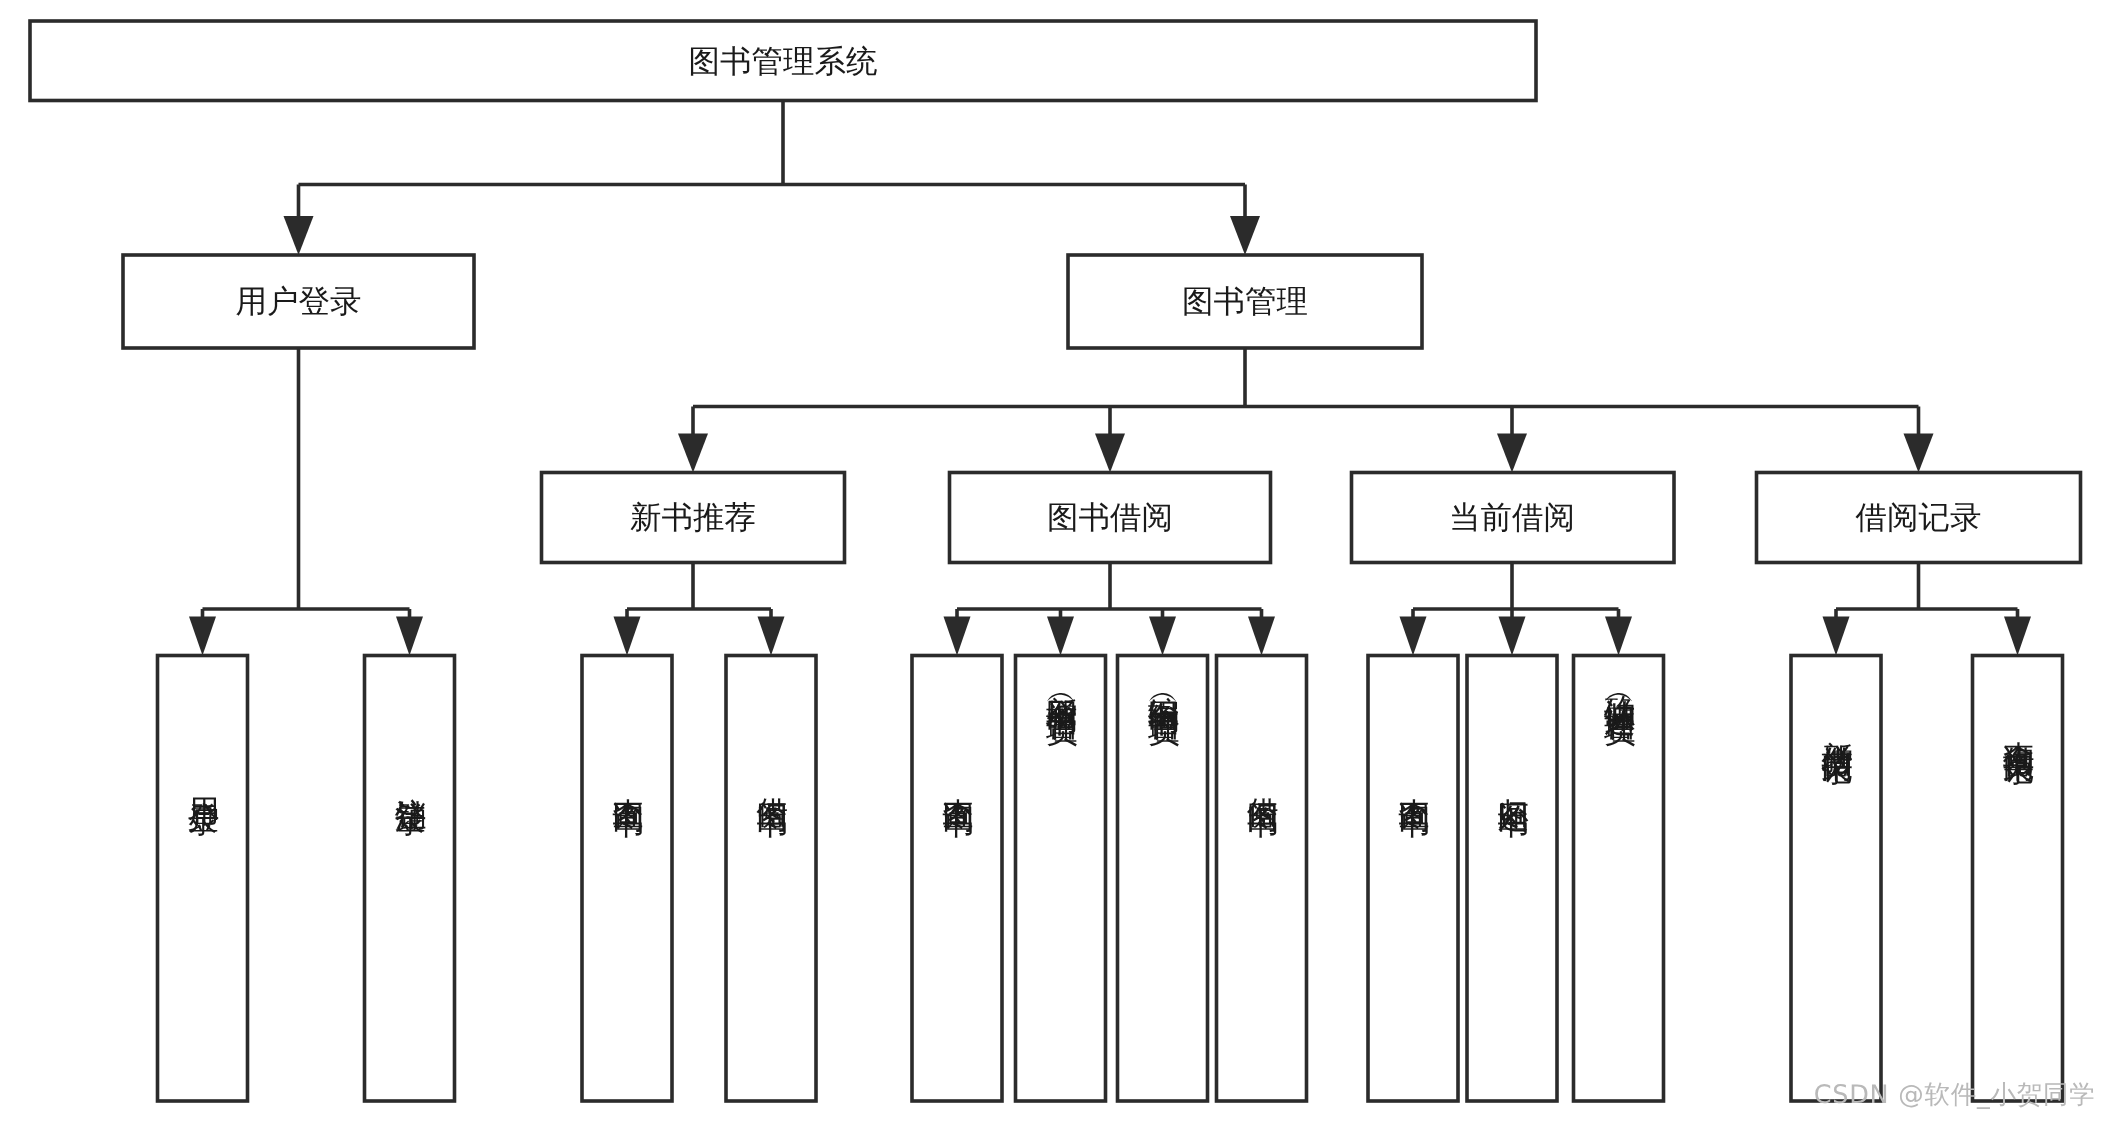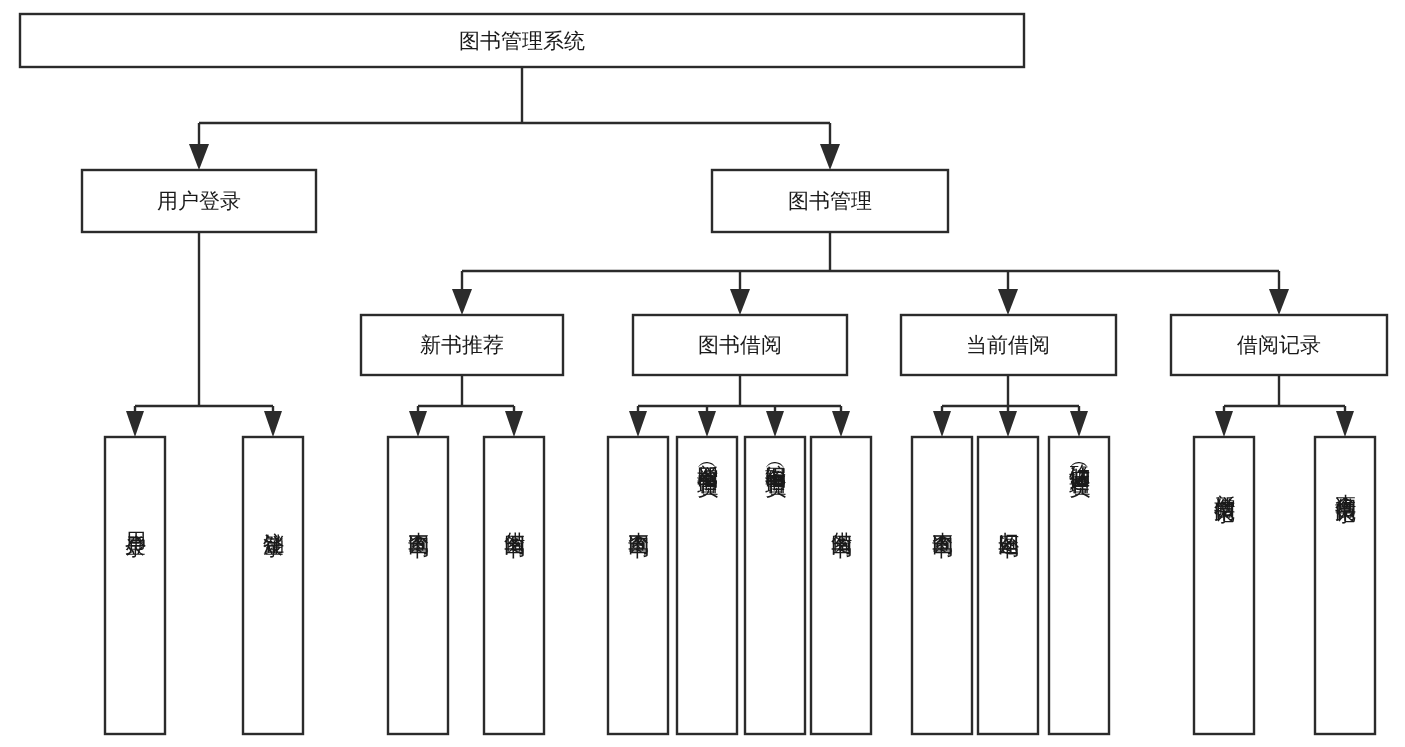--- a/index.html
+++ b/index.html
@@ -221,14 +221,15 @@
   <div class="vert-wrap" style="left:1049px; top:437px; width:60px; height:297px;">
     <span class="vert-text" style="margin-top:10px;">确认归还（管理员）</span>
   </div>
   <div class="vert-wrap" style="left:1194px; top:437px; width:60px; height:297px;">
     <span class="vert-text" style="margin-top:40px;">新增借阅记录</span>
   </div>
   <div class="vert-wrap" style="left:1315px; top:437px; width:60px; height:297px;">
     <span class="vert-text" style="margin-top:40px;">查询借阅记录</span>
   </div>
 
+  <div class="watermark">CSDN @软件_小贺同学</div>
 
 </div>
 
 </body></html>

